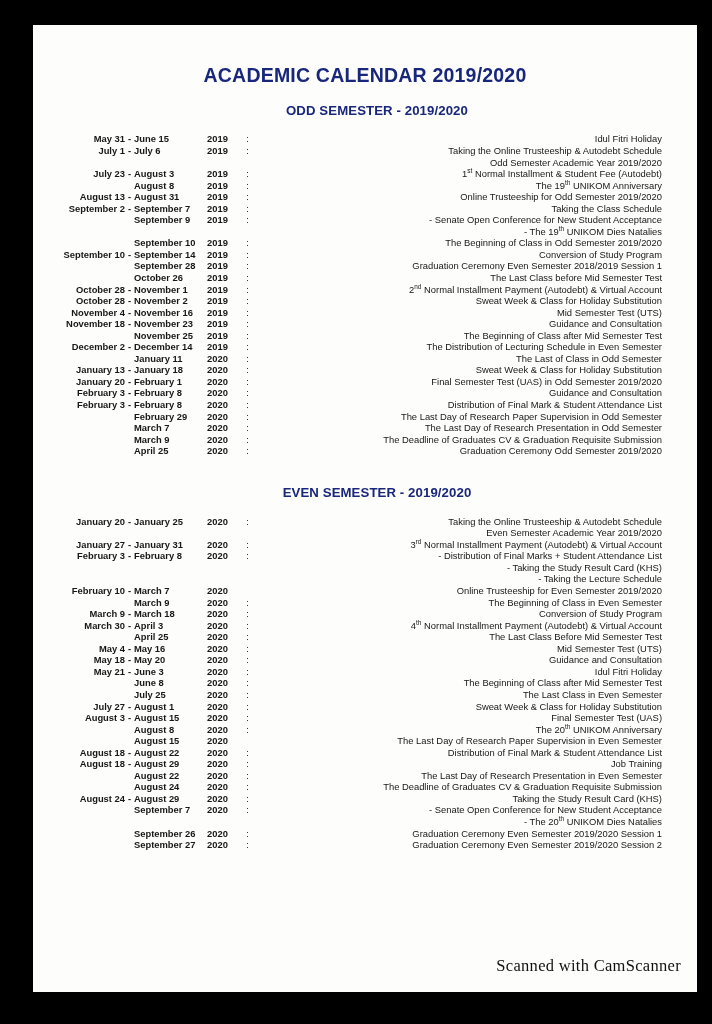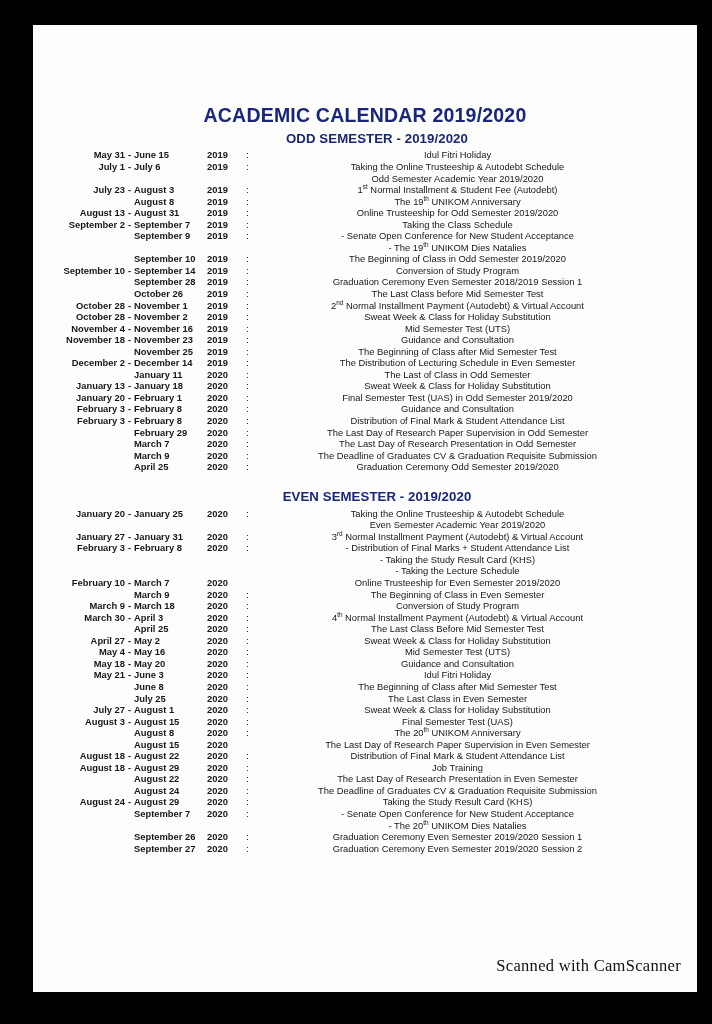--- a/index.html
+++ b/index.html
@@ -23,30 +23,30 @@
     background: #fdfdfb;
     overflow: hidden;
   }
   #doc-title {
     text-align: center;
     color: #18267c;
     font-weight: bold;
     font-size: 19.5px;
     letter-spacing: 0.2px;
     margin: 0;
-    padding-top: 80px;
+    padding-top: 40px;
     line-height: 1.1;
   }
   .section-head {
     text-align: center;
     color: #18267c;
     font-weight: bold;
     font-size: 13.2px;
     letter-spacing: 0.1px;
-    margin: 0;
+    margin: 12px;
     padding-top: 5px;
     padding-bottom: 3px;
     padding-left: 24px;
   }
   .section-head.even {
     padding-top: 16px;
     padding-bottom: 4px;
   }
   table.cal {
     border-collapse: collapse;
@@ -84,21 +84,21 @@
     width: 35px;
     text-align: left;
     padding-left: 7px;
     font-weight: bold;
   }
   td.c-colon {
     width: 11px;
     text-align: center;
   }
   td.c-desc {
-    text-align: center;
+    text-align: right;
     padding-left: 1px;
     white-space: normal;
   }
   td.c-desc div.sub {
     display: block;
   }
   sup {
     font-size: 6.4px;
     vertical-align: super;
     line-height: 0;
@@ -468,30 +468,20 @@
             <td class="c-start"></td>
             <td class="c-dash"></td>
             <td class="c-end">April 25</td>
             <td class="c-year">2020</td>
             <td class="c-colon">:</td>
             <td class="c-desc">
               <div>The Last Class Before Mid Semester Test</div>
             </td>
           </tr>
           <tr>
-            <td class="c-start">April 27</td>
-            <td class="c-dash">-</td>
-            <td class="c-end">May 2</td>
-            <td class="c-year">2020</td>
-            <td class="c-colon">:</td>
-            <td class="c-desc">
-              <div>Sweat Week &amp; Class for Holiday Substitution</div>
-            </td>
-          </tr>
-          <tr>
             <td class="c-start">May 4</td>
             <td class="c-dash">-</td>
             <td class="c-end">May 16</td>
             <td class="c-year">2020</td>
             <td class="c-colon">:</td>
             <td class="c-desc">
               <div>Mid Semester Test (UTS)</div>
             </td>
           </tr>
           <tr>

